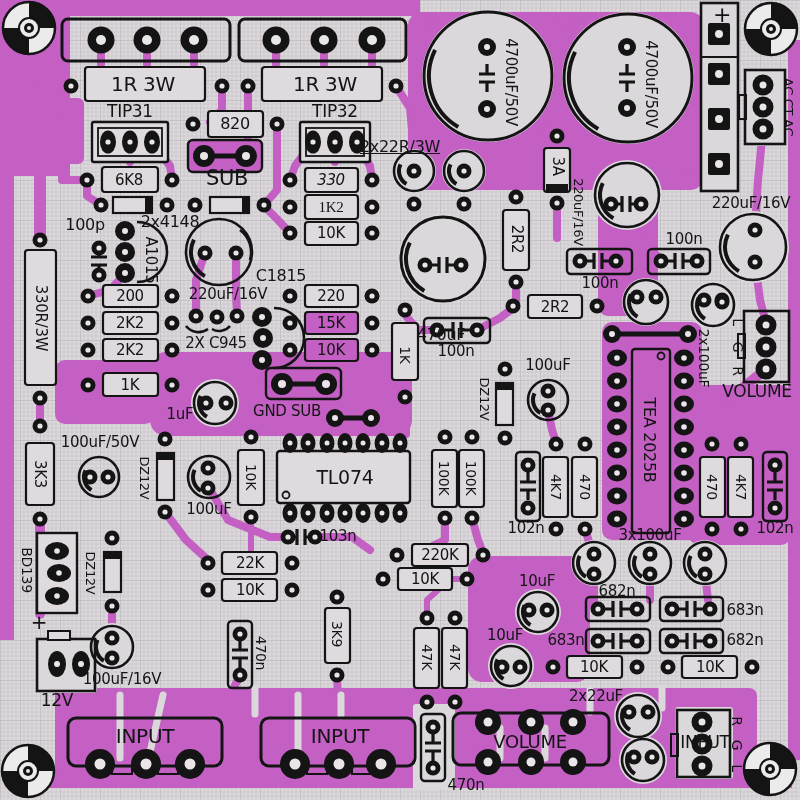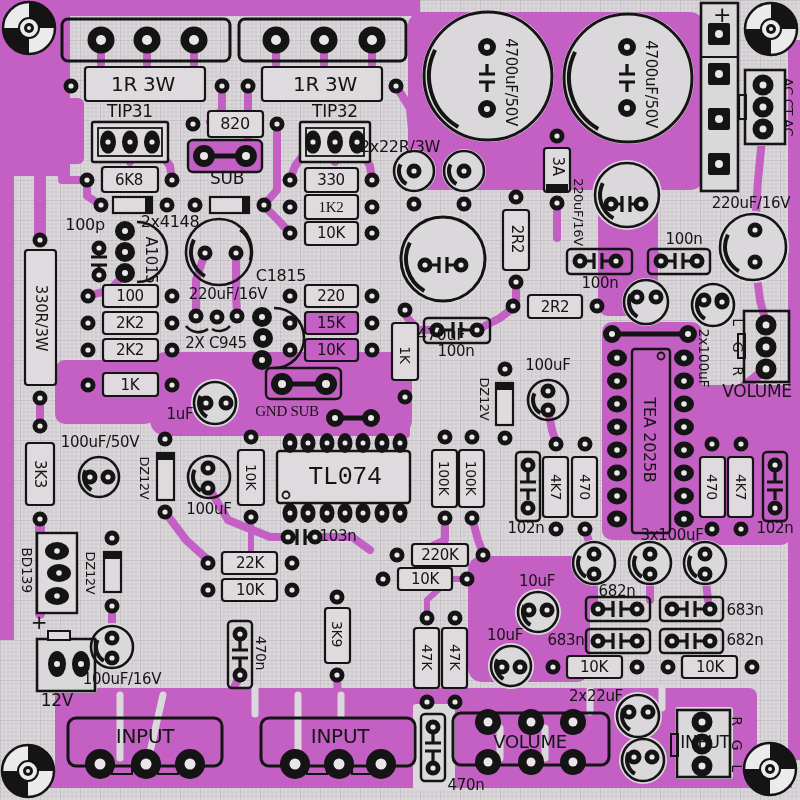--- a/index.html
+++ b/index.html
@@ -796,32 +796,32 @@
       <circle cx="770" cy="769" r="10" fill="#ecebec" stroke="#141414" stroke-width="2"></circle>
       <circle cx="770" cy="769" r="5" fill="#141414"></circle>
       <circle cx="770" cy="769" r="2" fill="#e9e5e9"></circle>
     </svg>
   <div id="labels">
       <div class="lbl" style="left: 143px; top: 84px; font-size: 20px; transform: translate(-50%, -50%);">1R 3W</div>
       <div class="lbl" style="left: 325px; top: 84px; font-size: 20px; transform: translate(-50%, -50%);">1R 3W</div>
       <div class="lbl" style="left: 130px; top: 111px; font-size: 17px; transform: translate(-50%, -50%);">TIP31</div>
       <div class="lbl" style="left: 335px; top: 111px; font-size: 17px; transform: translate(-50%, -50%);">TIP32</div>
       <div class="lbl" style="left: 235px; top: 124px; font-size: 16px; transform: translate(-50%, -50%);">820</div>
-      <div class="lbl" style="left: 227px; top: 178px; font-size: 17px; transform: translate(-50%, -50%);">SUB</div>
-      <div class="lbl" style="left: 400px; top: 147px; font-size: 16px; transform: translate(-50%, -50%);">2x22R/3W</div>
+      <div class="lbl" style="left: 227px; top: 178px; font-size: 21px; transform: translate(-50%, -50%);">SUB</div>
+      <div class="lbl" style="left: 400px; top: 147px; font-size: 16px; transform: translate(-50%, -50%); text-decoration: underline;">2x22R/3W</div>
       <div class="lbl" style="left: 129px; top: 180px; font-size: 15px; transform: translate(-50%, -50%);">6K8</div>
-      <div class="lbl" style="left: 331px; top: 180px; font-size: 15px; transform: translate(-50%, -50%);">330</div>
+      <div class="lbl" style="left: 331px; top: 180px; font-size: 15px; transform: translate(-50%, -50%); font-style: italic;">330</div>
       <div class="lbl" style="left: 331px; top: 207px; font-size: 15px; transform: translate(-50%, -50%); font-family: Liberation Serif, serif;">1K2</div>
       <div class="lbl" style="left: 331px; top: 233px; font-size: 15px; transform: translate(-50%, -50%);">10K</div>
       <div class="lbl" style="left: 170px; top: 222px; font-size: 16px; transform: translate(-50%, -50%);">2x4148</div>
       <div class="lbl" style="left: 85px; top: 225px; font-size: 16px; transform: translate(-50%, -50%);">100p</div>
       <div class="lbl" style="left: 150px; top: 260px; font-size: 15px; transform: translate(-50%, -50%) rotate(90deg);">A1015</div>
       <div class="lbl" style="left: 281px; top: 276px; font-size: 16px; transform: translate(-50%, -50%);">C1815</div>
       <div class="lbl" style="left: 40px; top: 318px; font-size: 15px; transform: translate(-50%, -50%) rotate(90deg);">330R/3W</div>
-      <div class="lbl" style="left: 130px; top: 296px; font-size: 15px; transform: translate(-50%, -50%);">100</div>
+      <div class="lbl" style="left: 130px; top: 296px; font-size: 15px; transform: translate(-50%, -50%);">200</div>
       <div class="lbl" style="left: 228px; top: 294px; font-size: 15px; transform: translate(-50%, -50%);">220uF/16V</div>
       <div class="lbl" style="left: 331px; top: 296px; font-size: 15px; transform: translate(-50%, -50%);">220</div>
       <div class="lbl" style="left: 130px; top: 323px; font-size: 15px; transform: translate(-50%, -50%);">2K2</div>
       <div class="lbl" style="left: 331px; top: 323px; font-size: 15px; transform: translate(-50%, -50%);">15K</div>
       <div class="lbl" style="left: 130px; top: 350px; font-size: 15px; transform: translate(-50%, -50%);">2K2</div>
       <div class="lbl" style="left: 331px; top: 350px; font-size: 15px; transform: translate(-50%, -50%);">10K</div>
       <div class="lbl" style="left: 216px; top: 343px; font-size: 15px; transform: translate(-50%, -50%);">2X C945</div>
       <div class="lbl" style="left: 130px; top: 385px; font-size: 15px; transform: translate(-50%, -50%);">1K</div>
       <div class="lbl" style="left: 510px; top: 82px; font-size: 15px; transform: translate(-50%, -50%) rotate(90deg);">4700uF/50V</div>
       <div class="lbl" style="left: 650px; top: 84px; font-size: 15px; transform: translate(-50%, -50%) rotate(90deg);">4700uF/50V</div>
@@ -840,35 +840,35 @@
       <div class="lbl" style="left: 548px; top: 365px; font-size: 15px; transform: translate(-50%, -50%);">100uF</div>
       <div class="lbl" style="left: 484px; top: 399px; font-size: 13px; transform: translate(-50%, -50%) rotate(90deg);">DZ12V</div>
       <div class="lbl" style="left: 704px; top: 358px; font-size: 14px; transform: translate(-50%, -50%) rotate(90deg);">2x100uF</div>
       <div class="lbl" style="left: 738px; top: 322px; font-size: 14px; transform: translate(-50%, -50%) rotate(90deg);">L</div>
       <div class="lbl" style="left: 738px; top: 347px; font-size: 14px; transform: translate(-50%, -50%) rotate(90deg);">G</div>
       <div class="lbl" style="left: 738px; top: 371px; font-size: 14px; transform: translate(-50%, -50%) rotate(90deg);">R</div>
       <div class="lbl" style="left: 757px; top: 391px; font-size: 17px; transform: translate(-50%, -50%);">VOLUME</div>
       <div class="lbl" style="left: 649px; top: 440px; font-size: 16px; transform: translate(-50%, -50%) rotate(90deg);">TEA 2025B</div>
       <div class="lbl" style="left: 209px; top: 509px; font-size: 15px; transform: translate(-50%, -50%);">100uF</div>
       <div class="lbl" style="left: 180px; top: 414px; font-size: 15px; transform: translate(-50%, -50%);">1uF</div>
-      <div class="lbl" style="left: 287px; top: 411px; font-size: 15px; transform: translate(-50%, -50%); font-family: Liberation Serif, serif;">GND SUB</div>
+      <div class="lbl" style="left: 287px; top: 411px; font-size: 15px; transform: translate(-50%, -50%);">GND SUB</div>
       <div class="lbl" style="left: 144px; top: 478px; font-size: 13px; transform: translate(-50%, -50%) rotate(90deg);">DZ12V</div>
       <div class="lbl" style="left: 100px; top: 442px; font-size: 15px; transform: translate(-50%, -50%);">100uF/50V</div>
       <div class="lbl" style="left: 39px; top: 474px; font-size: 15px; transform: translate(-50%, -50%) rotate(90deg);">3K3</div>
       <div class="lbl" style="left: 251px; top: 477px; font-size: 14px; transform: translate(-50%, -50%) rotate(90deg);">10K</div>
-      <div class="lbl" style="left: 345px; top: 477px; font-size: 25px; transform: translate(-50%, -50%); font-family: Liberation Mono, monospace;">TL074</div>
+      <div class="lbl" style="left: 345px; top: 477px; font-size: 19px; transform: translate(-50%, -50%);">TL074</div>
       <div class="lbl" style="left: 444px; top: 478px; font-size: 14px; transform: translate(-50%, -50%) rotate(90deg);">100K</div>
       <div class="lbl" style="left: 471px; top: 478px; font-size: 14px; transform: translate(-50%, -50%) rotate(90deg);">100K</div>
       <div class="lbl" style="left: 556px; top: 487px; font-size: 14px; transform: translate(-50%, -50%) rotate(90deg);">4K7</div>
       <div class="lbl" style="left: 585px; top: 487px; font-size: 14px; transform: translate(-50%, -50%) rotate(90deg);">470</div>
       <div class="lbl" style="left: 712px; top: 487px; font-size: 14px; transform: translate(-50%, -50%) rotate(90deg);">470</div>
       <div class="lbl" style="left: 741px; top: 487px; font-size: 14px; transform: translate(-50%, -50%) rotate(90deg);">4K7</div>
       <div class="lbl" style="left: 526px; top: 528px; font-size: 15px; transform: translate(-50%, -50%);">102n</div>
       <div class="lbl" style="left: 775px; top: 528px; font-size: 15px; transform: translate(-50%, -50%);">102n</div>
-      <div class="lbl" style="left: 672px; top: 535px; font-size: 15px; transform: translate(-50%, -50%); text-align: center;">3x100uF</div>
+      <div class="lbl" style="left: 650px; top: 535px; font-size: 15px; transform: translate(-50%, -50%); text-align: center;">3x100uF</div>
       <div class="lbl" style="left: 338px; top: 536px; font-size: 15px; transform: translate(-50%, -50%);">103n</div>
       <div class="lbl" style="left: 250px; top: 563px; font-size: 15px; transform: translate(-50%, -50%);">22K</div>
       <div class="lbl" style="left: 250px; top: 590px; font-size: 15px; transform: translate(-50%, -50%);">10K</div>
       <div class="lbl" style="left: 440px; top: 555px; font-size: 15px; transform: translate(-50%, -50%);">220K</div>
       <div class="lbl" style="left: 425px; top: 579px; font-size: 15px; transform: translate(-50%, -50%);">10K</div>
       <div class="lbl" style="left: 617px; top: 591px; font-size: 15px; transform: translate(-50%, -50%);">682n</div>
       <div class="lbl" style="left: 745px; top: 610px; font-size: 15px; transform: translate(-50%, -50%);">683n</div>
       <div class="lbl" style="left: 566px; top: 640px; font-size: 15px; transform: translate(-50%, -50%);">683n</div>
       <div class="lbl" style="left: 745px; top: 640px; font-size: 15px; transform: translate(-50%, -50%);">682n</div>
       <div class="lbl" style="left: 27px; top: 570px; font-size: 14px; transform: translate(-50%, -50%) rotate(90deg);">BD139</div>

